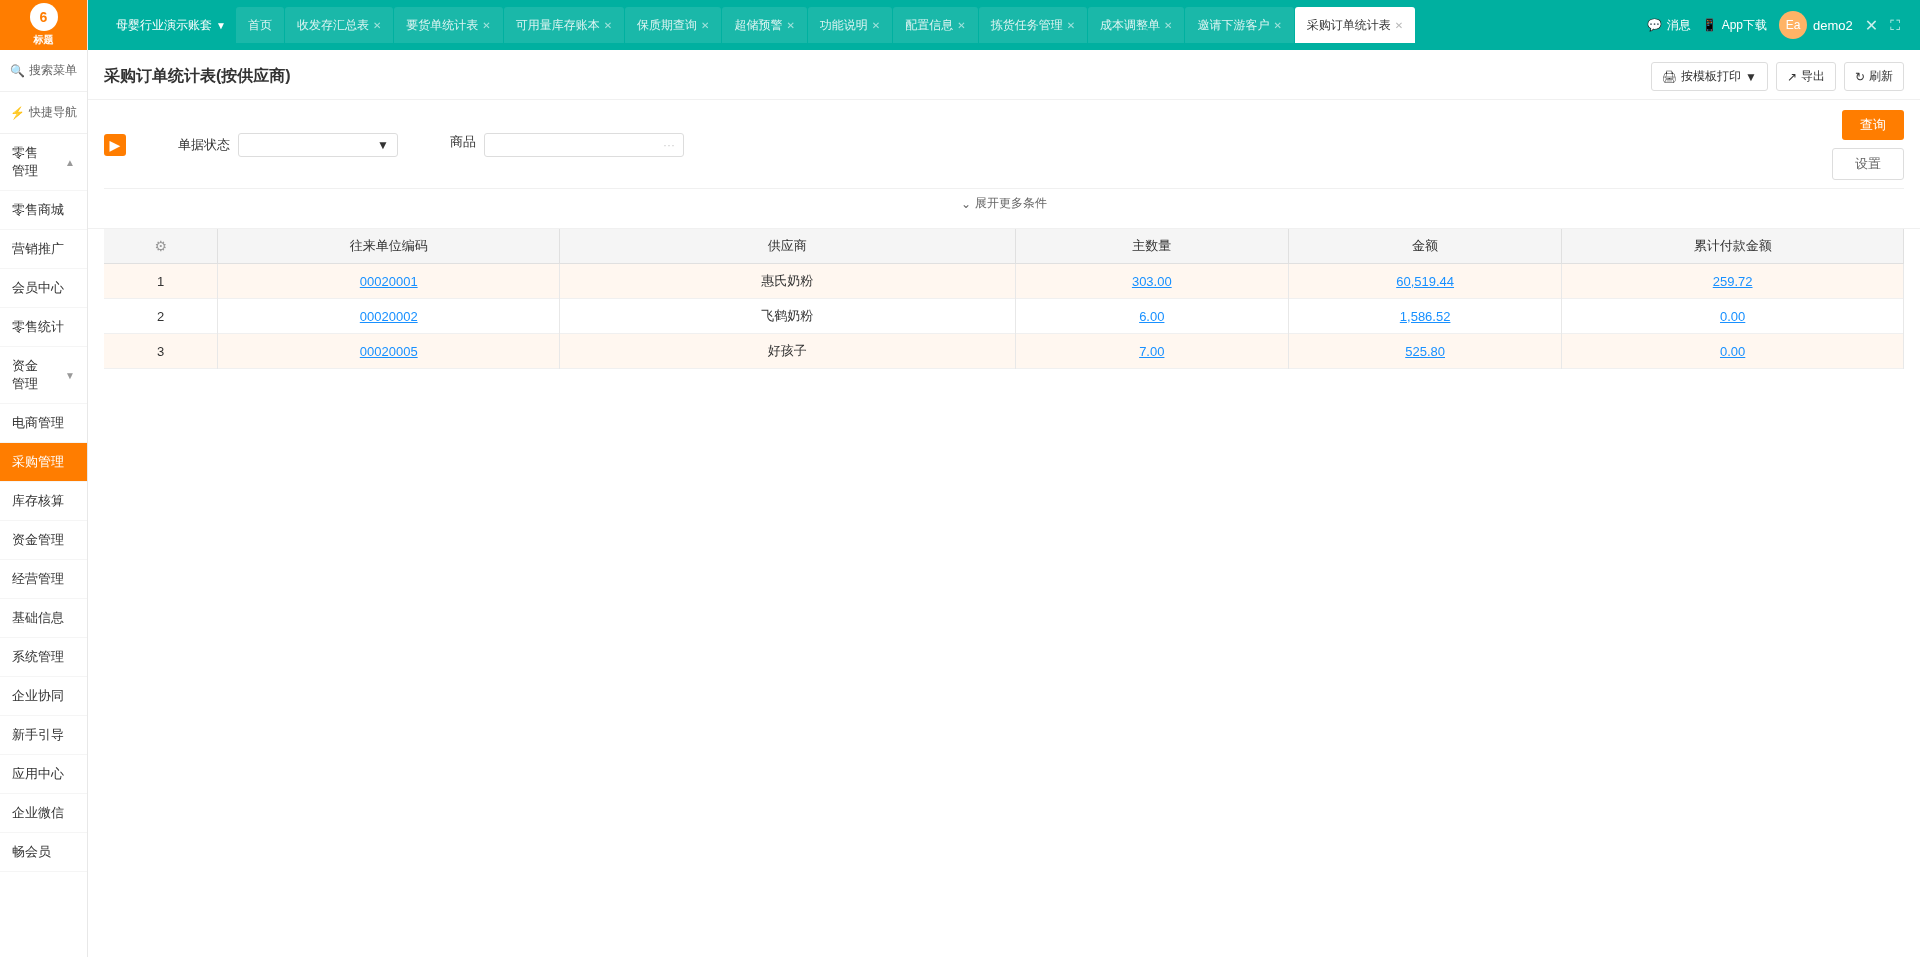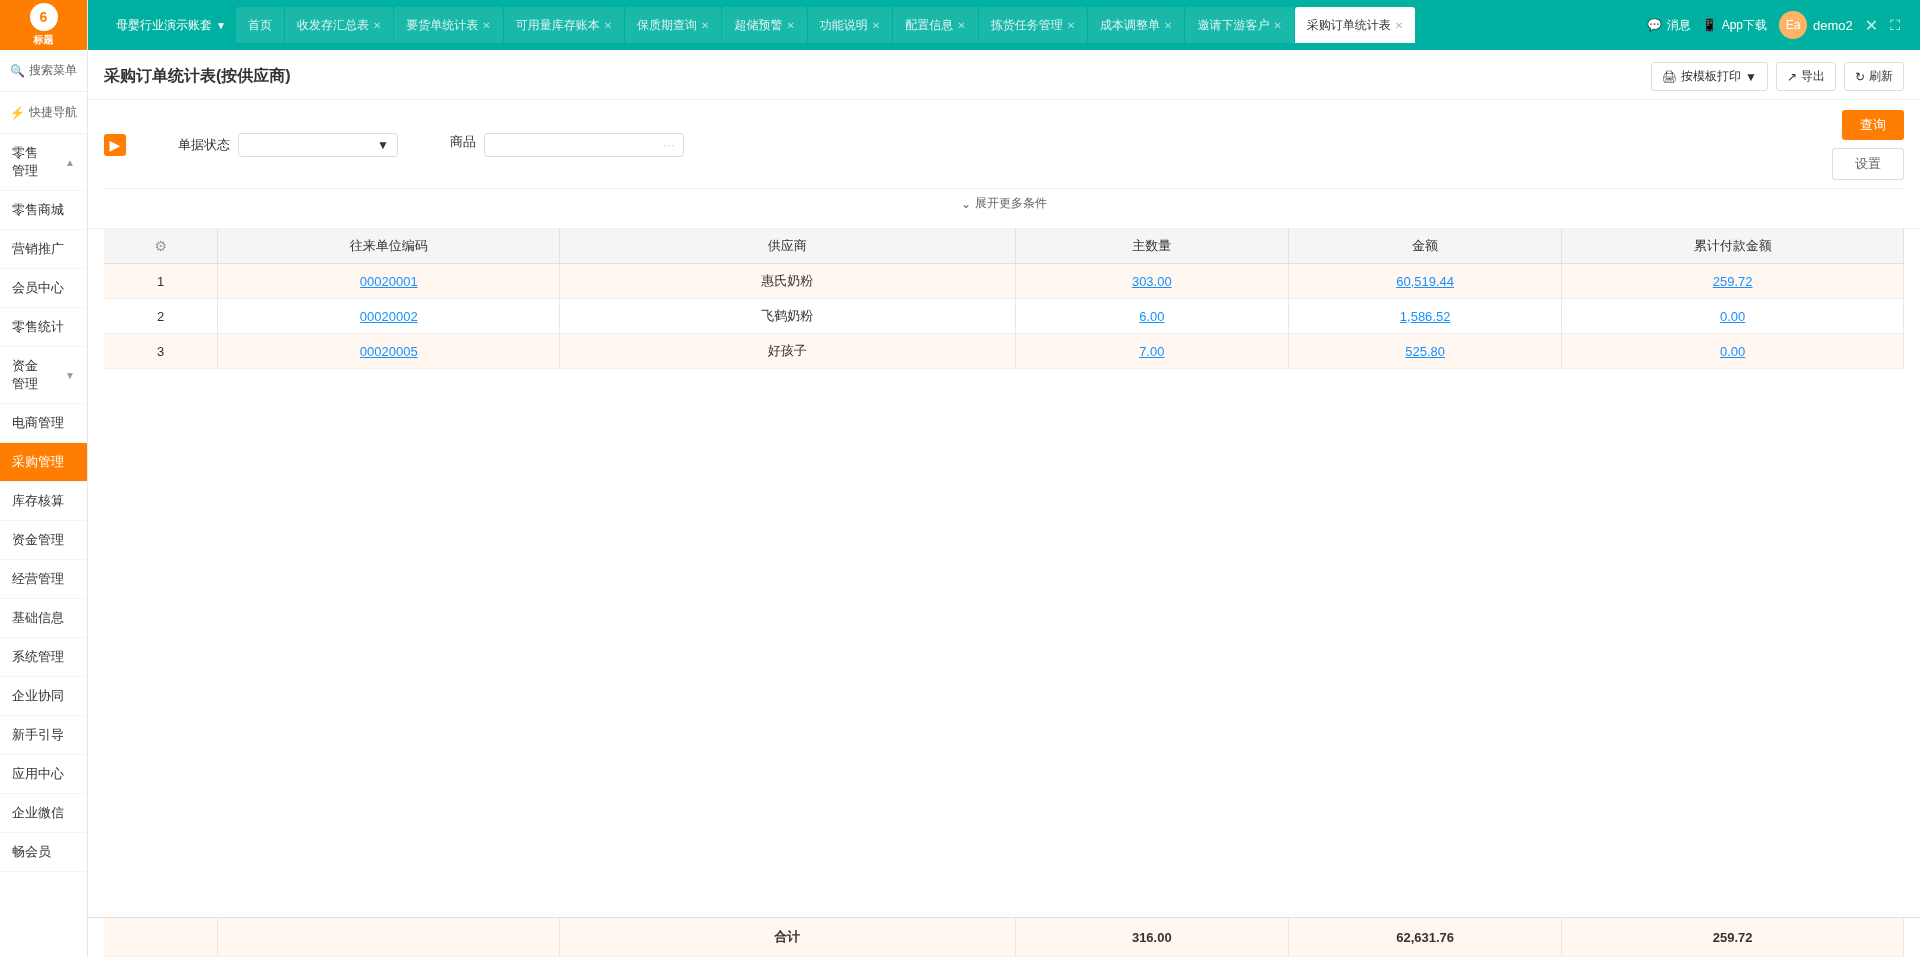--- a/index.html
+++ b/index.html
@@ -351,29 +351,15 @@
             <td class="link">00020005</td>
             <td>好孩子</td>
             <td class="link">7.00</td>
             <td class="link">525.80</td>
             <td class="link">0.00</td>
           </tr>
         </tbody>
       </table>
     </div>
 
-    <div style="padding: 0 16px; border-top: 1px solid #e0e0e0;">
-      <table style="width:100%; border-collapse:collapse; table-layout:fixed; background:#fff7f0;">
-        <tbody>
-            <tr>
-          <td style="width:50px; padding:10px 12px; border-right:1px solid #e8e8e8;"></td>
-          <td style="width:150px; padding:10px 12px; border-right:1px solid #e8e8e8; text-align:right; font-weight:bold; color:#333; font-size:13px;"></td>
-          <td style="width:200px; padding:10px 12px; border-right:1px solid #e8e8e8; font-weight:bold; color:#333; font-size:13px;">合计</td>
-          <td style="width:120px; padding:10px 12px; border-right:1px solid #e8e8e8; text-align:center; font-weight:bold; color:#333; font-size:13px;">316.00</td>
-          <td style="width:120px; padding:10px 12px; border-right:1px solid #e8e8e8; text-align:center; font-weight:bold; color:#333; font-size:13px;">62,631.76</td>
-          <td style="width:150px; padding:10px 12px; border-right:1px solid #e8e8e8; text-align:center; font-weight:bold; color:#333; font-size:13px;">259.72</td>
-        </tr>
-      </tbody>
-        </table>
-    </div>
 
   </div>
 </div>
 
 </body></html>

